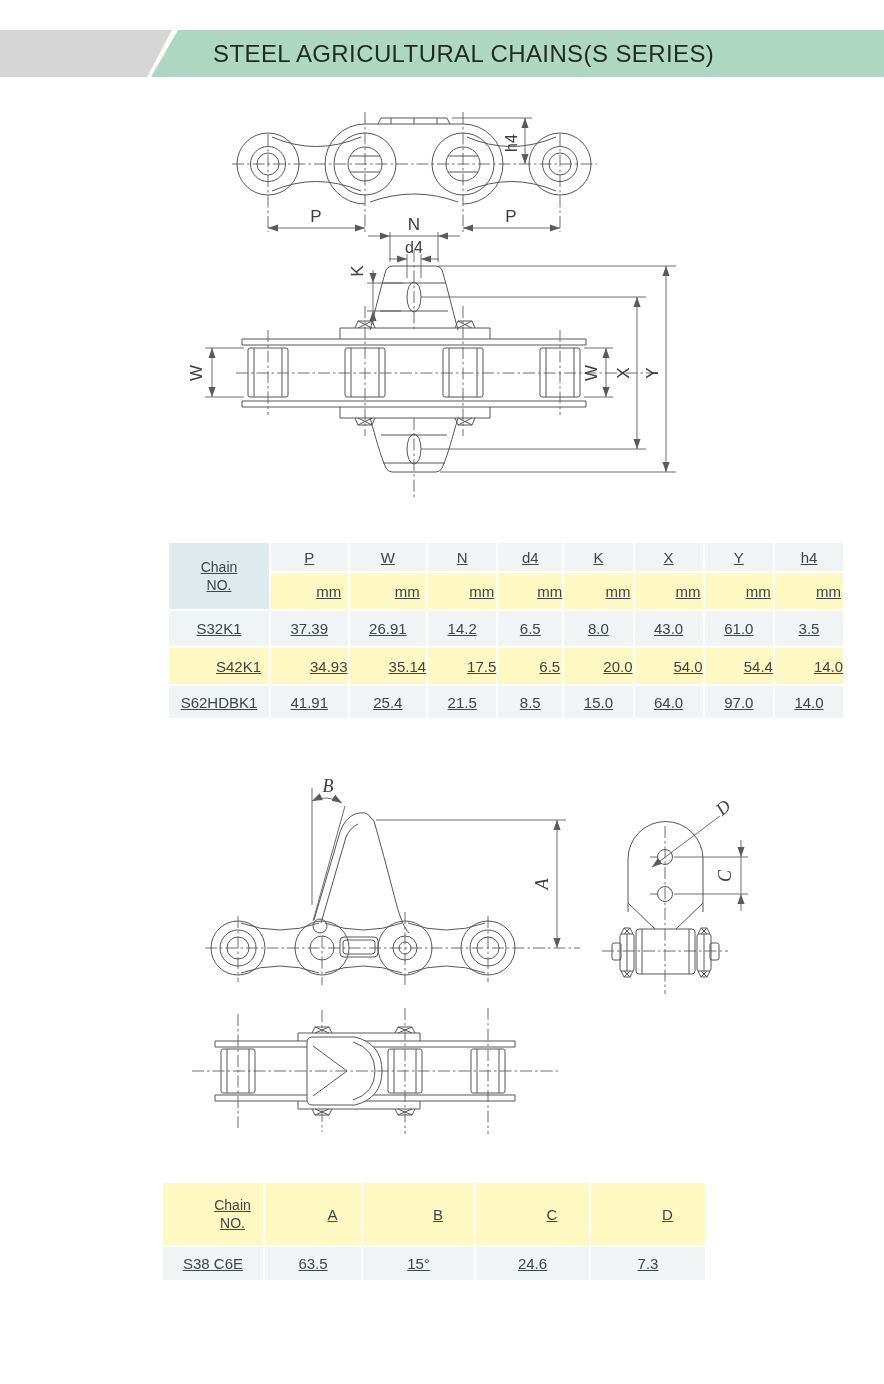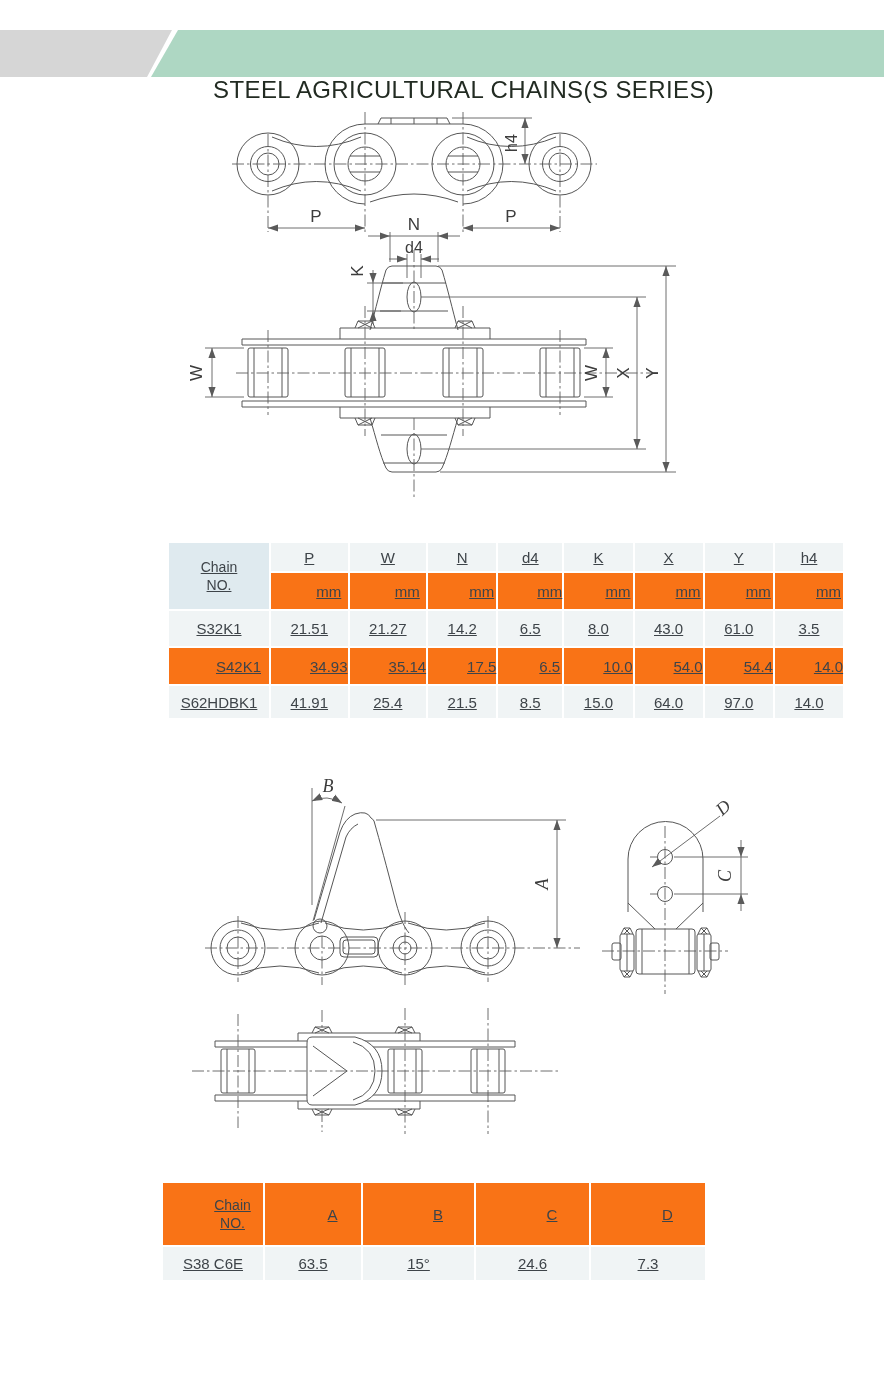--- a/index.html
+++ b/index.html
@@ -15,39 +15,38 @@
   }
   .band-green {
     position:absolute; left:151px; top:30px; width:733px; height:47px;
     background:#aed7c3;
     clip-path:polygon(27px 0, 100% 0, 100% 100%, 0 100%);
   }
   .page-title {
     position:absolute; left:213px; top:30px; height:47px; line-height:48px;
     font-size:24px; letter-spacing:0.4px; color:#222b22; font-weight:500;
     white-space:nowrap;
-    margin-top:36px;
   }
   
   .drw { position:absolute; left:0; }
   .drw * { vector-effect:non-scaling-stroke; }
   .dl { stroke:#565656; fill:none; stroke-width:1; stroke-linecap:butt; stroke-linejoin:round; }
   .cl { stroke:#5d5d5d; fill:none; stroke-width:0.9; stroke-dasharray:12 3 2.5 3; }
   .xl { stroke:#5d5d5d; fill:none; stroke-width:0.9; }
   .wf { fill:#ffffff; stroke:#565656; stroke-width:1; }
   text.dt { font-family:"Liberation Sans", sans-serif; font-size:17px; fill:#3d3d3d; stroke:none; }
   text.sm { font-size:16px; }
   text.it { font-family:"Liberation Serif", serif; font-style:italic; font-size:18px; fill:#3d3d3d; stroke:none; }
   
   .tbl { position:absolute; display:grid; color:#3e4449; font-size:15px;text-decoration:underline; }
   .tbl .cell {
     display:flex; align-items:center; justify-content:center; text-align:center;
   }
   .bg-light { background:#f0f4f5; }
-  .bg-blue  { background:#f97316;padding-left:39px; }
+  .bg-blue  { background:#fef9c3;padding-left:39px; }
   .bg-chain { background:#dfeaef; }
   .t1 {
     left:169px; top:543px; width:537px;
     grid-template-columns:100px repeat(8, 1fr);
     grid-template-rows:28px 36px 35px 36px 32px;
     gap:2px;
   }
   .t1-chain { grid-row:1 / span 2; grid-column:1; flex-direction:column; font-size:14px; line-height:18px; }
   .t2 {
     left:163px; top:1183px; width:546px;
@@ -187,35 +186,35 @@
     <div class="cell bg-blue">mm</div>
     <div class="cell bg-blue">mm</div>
     <div class="cell bg-blue">mm</div>
     <div class="cell bg-blue">mm</div>
     <div class="cell bg-blue">mm</div>
     <div class="cell bg-blue">mm</div>
     <div class="cell bg-blue">mm</div>
     <div class="cell bg-blue">mm</div>
 
     <div class="cell bg-light">S32K1</div>
-    <div class="cell bg-light">21.51</div>
-    <div class="cell bg-light">21.27</div>
+    <div class="cell bg-light">37.39</div>
+    <div class="cell bg-light">26.91</div>
     <div class="cell bg-light">14.2</div>
     <div class="cell bg-light">6.5</div>
     <div class="cell bg-light">8.0</div>
     <div class="cell bg-light">43.0</div>
     <div class="cell bg-light">61.0</div>
     <div class="cell bg-light">3.5</div>
 
     <div class="cell bg-blue">S42K1</div>
     <div class="cell bg-blue">34.93</div>
     <div class="cell bg-blue">35.14</div>
     <div class="cell bg-blue">17.5</div>
     <div class="cell bg-blue">6.5</div>
-    <div class="cell bg-blue">10.0</div>
+    <div class="cell bg-blue">20.0</div>
     <div class="cell bg-blue">54.0</div>
     <div class="cell bg-blue">54.4</div>
     <div class="cell bg-blue">14.0</div>
 
     <div class="cell bg-light">S62HDBK1</div>
     <div class="cell bg-light">41.91</div>
     <div class="cell bg-light">25.4</div>
     <div class="cell bg-light">21.5</div>
     <div class="cell bg-light">8.5</div>
     <div class="cell bg-light">15.0</div>

